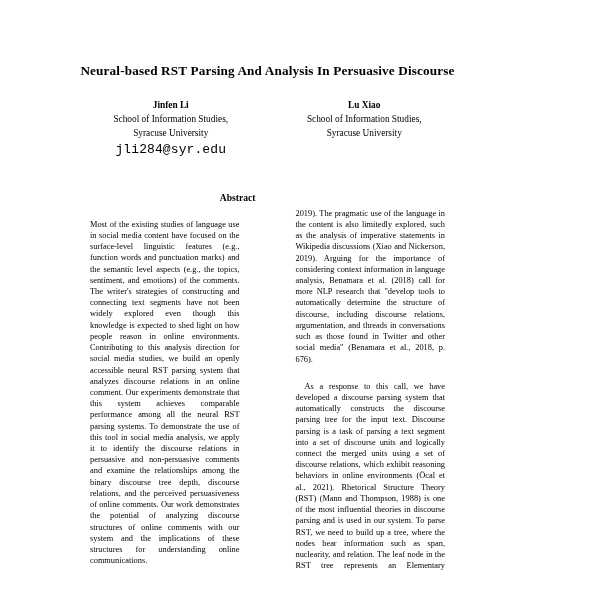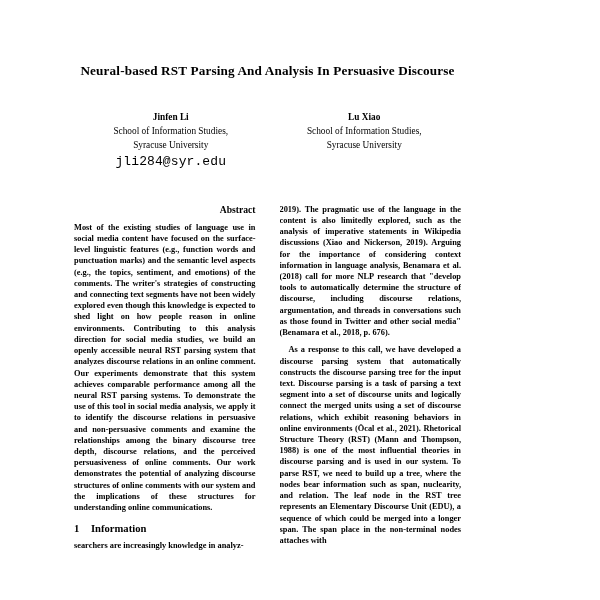--- a/index.html
+++ b/index.html
@@ -29,21 +29,21 @@
     font-size: 13.2px;
     font-weight: bold;
     text-align: center;
     letter-spacing: 0.15px;
     line-height: 1.3;
   }
   
   .authors {
     display: flex;
     justify-content: center;
-    margin-top: 32px;
+    margin-top: 20px;
   }
   .author-block {
     width: 216px;
     text-align: center;
     font-size: 9.3px;
     line-height: 1.42;
   }
   .author-name {
     font-weight: bold;
     display: block;
@@ -80,27 +80,26 @@
     font-size: 10.6px;
     font-weight: bold;
     margin: 10px 0 6px 0;
     align-items: baseline;
   }
   .section-num {
     width: 17px;
     flex: 0 0 17px;
   }
   p.body {
-    margin: 0;
+    margin: 16px;
     font-size: 8.35px;
     line-height: 1.345;
     text-align: justify;
     text-justify: inter-word;
     hyphens: manual;
-    font-weight: bold;
   }
   p.body + p.body { margin-top: 6px; }
   p.indent { text-indent: 9px; }
 </style>
 </head>
 <body>
 
 <div class="page">
 
   <h1 class="paper-title">Neural-based RST Parsing And Analysis In Persuasive Discourse</h1>

